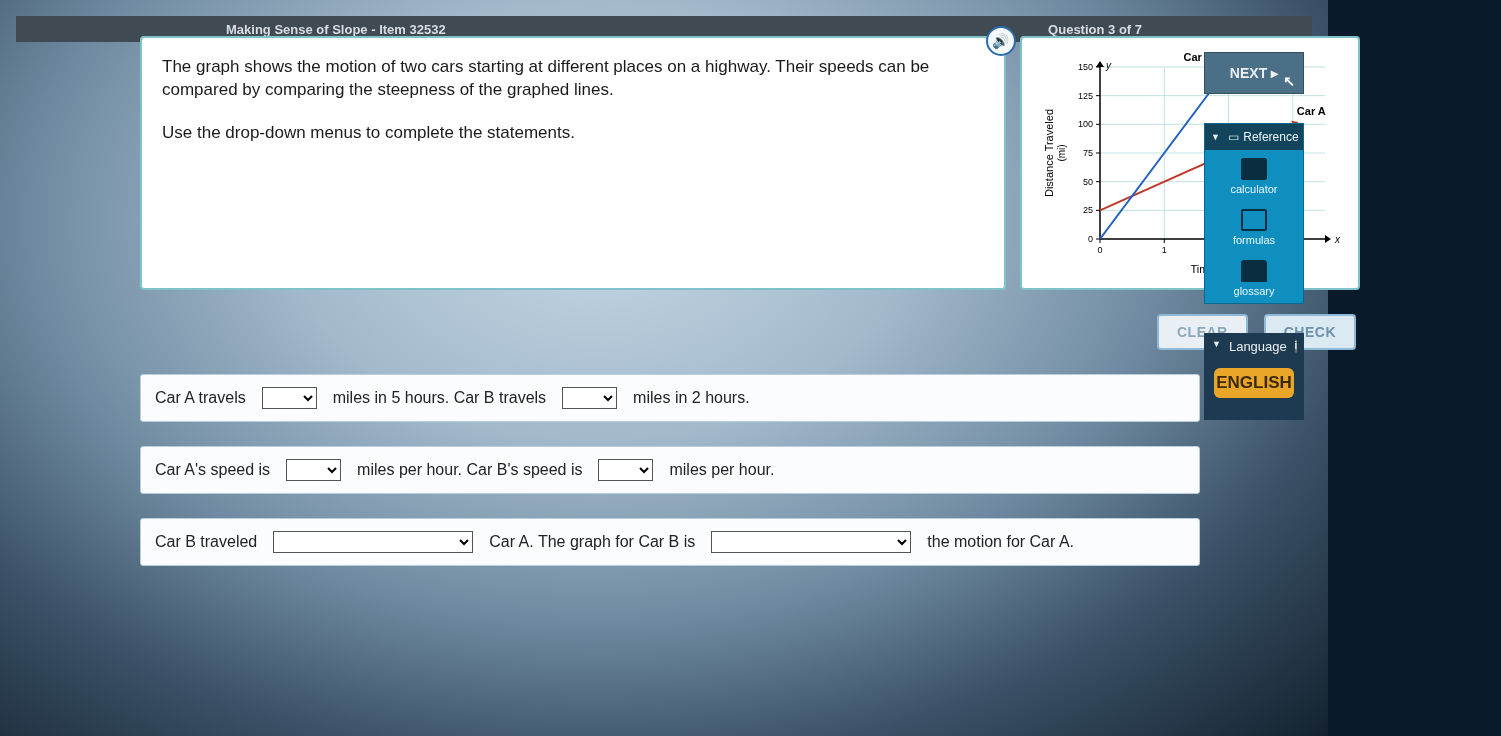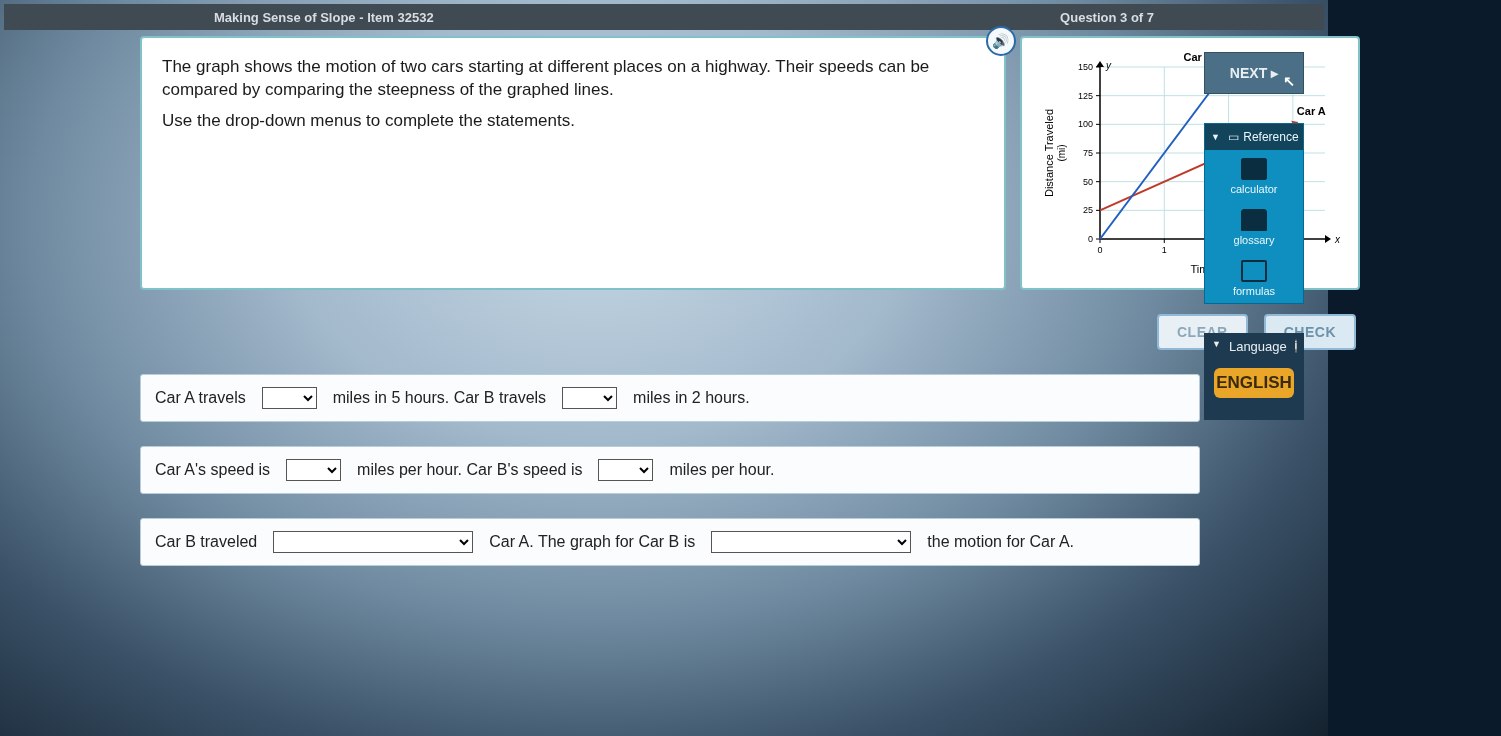--- a/index.html
+++ b/index.html
@@ -7,21 +7,21 @@
   body {
     font-family: Arial, Helvetica, sans-serif;
     background: #0a1a2a;
     overflow: hidden;
   }
   .screen {
     position: relative;
     width: 1328px;
     height: 736px;
     background: radial-gradient(ellipse at 45% 30%, #c5d7e4 0%, #a3b9cc 30%, #6f8aa0 55%, #3a5167 75%, #14222f 100%);
-    padding: 4px;
+    padding: 16px;
   }
   .topbar {
     display: flex;
     height: 26px;
     background: #3f4a52;
     color: #d8dde1;
     font-size: 13px;
     align-items: center;
     padding: 0 0 0 210px;
     font-weight: 600;
@@ -40,21 +40,21 @@
     background: #fff;
     border: 2px solid #7fc3c9;
     border-radius: 4px;
     padding: 18px 20px 18px 20px;
     min-height: 254px;
     position: relative;
     color: #1b1b1b;
     font-size: 17px;
     line-height: 1.35;
   }
-  .prompt-box p + p { margin-top: 8px; }
+  .prompt-box p + p { margin-top: 20px; }
   .audio-btn {
     position: absolute;
     right: -12px; top: -12px;
     width: 30px; height: 30px;
     border-radius: 50%;
     background: #f5f9fc;
     border: 2px solid #2a6aa8;
     display: flex; align-items: center; justify-content: center;
     font-size: 14px; color:#1d3f66;
   }
@@ -283,26 +283,26 @@
     <div class="ref-panel">
       <div class="ref-head tri">
         <span>▭</span>
         <span>Reference</span>
       </div>
       <div class="ref-item">
         <span class="ic"></span>
         <span>calculator</span>
       </div>
       <div class="ref-item">
+        <span class="ic" style="background:#0f8fbf;border:2px solid #0a2e40;"></span>
+        <span>formulas</span>
+      </div>
+      <div class="ref-item">
         <span class="ic" style="border-radius:3px 3px 0 0;"></span>
         <span>glossary</span>
-      </div>
-      <div class="ref-item">
-        <span class="ic" style="background:#0f8fbf;border:2px solid #0a2e40;"></span>
-        <span>formulas</span>
       </div>
     </div>
 
     <div class="lang-panel">
       <div class="lang-head tri">
         <span>Language</span>
         <span class="info-ic">i</span>
       </div>
       <div class="lang-btn">ENGLISH</div>
     </div>

